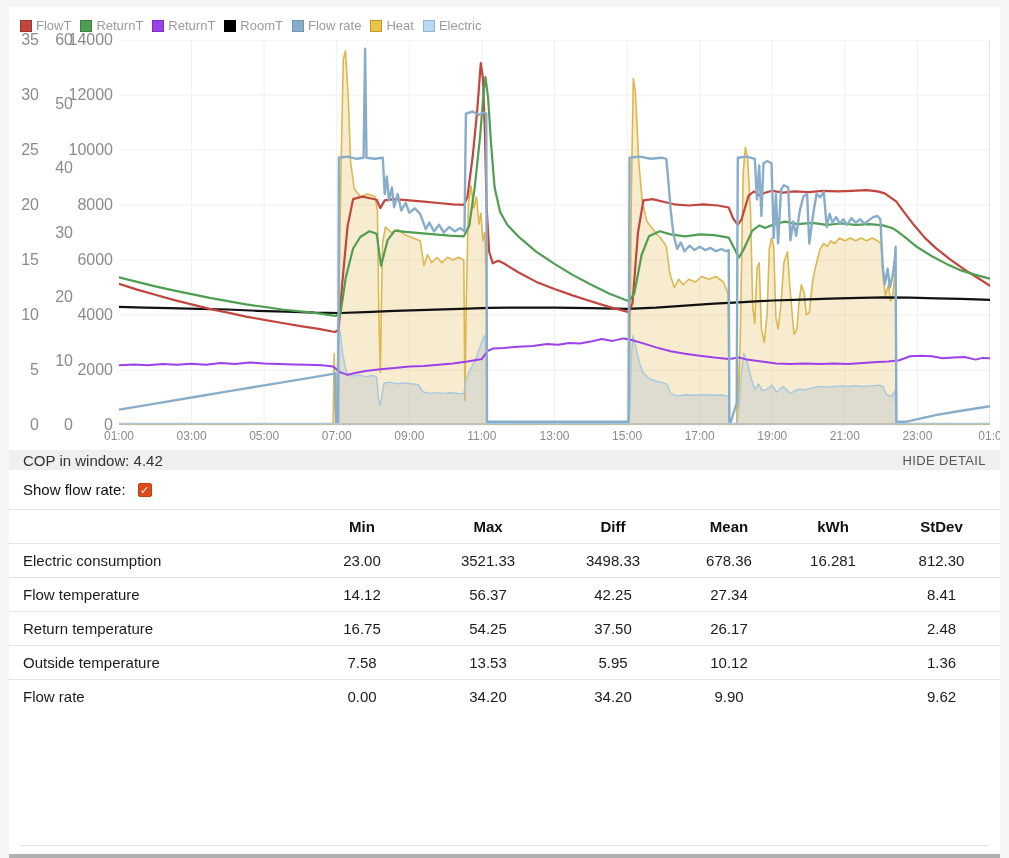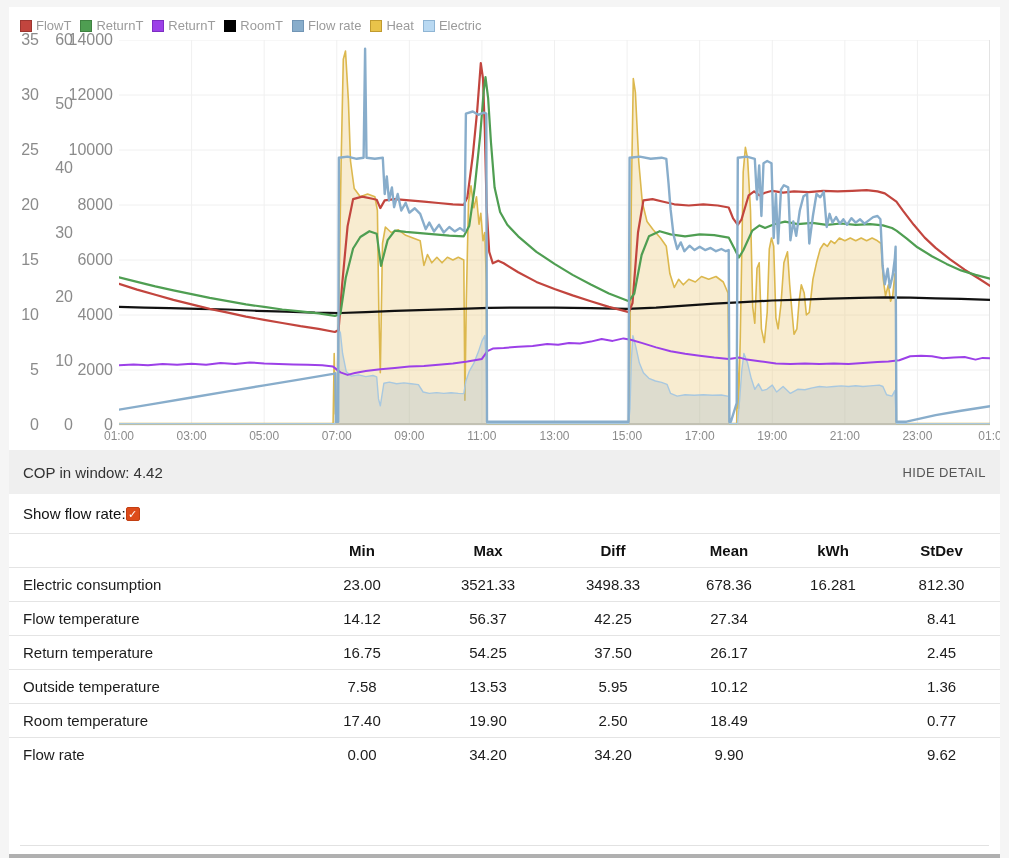--- a/index.html
+++ b/index.html
@@ -20,27 +20,27 @@
   .leg-swatch { width:12px; height:12px; display:inline-block; border:1px solid rgba(0,0,0,.25); }
 
   
   .chart-wrap { position:relative; height:412px; margin-top:2px; }
   .ycol { position:absolute; top:0; height:400px; }
   .ylab { position:absolute; right:0; color:#8b8b8b; font-size:16px; line-height:14px; white-space:nowrap; }
   .xlab { position:absolute; top:394px; width:44px; text-align:center; color:#8b8b8b; font-size:12px; }
   #plot { position:absolute; left:110px; top:5px; }
 
   
-  .copbar { height:44px; background:#efefef; display:flex; align-items:center; justify-content:space-between;
+  .copbar { height:20px; background:#efefef; display:flex; align-items:center; justify-content:space-between;
             padding:0 14px; margin-top:3px; }
   .cop-left { font-size:15px; color:#333; }
   .hide-detail { font-size:13px; color:#555; letter-spacing:.4px; cursor:pointer; }
 
   
-  .flowrow { display:flex; align-items:center; gap:0; padding:11px 0 11px 14px; font-size:15px; color:#111; }
+  .flowrow { display:flex; align-items:center; gap:12px; padding:11px 0 11px 14px; font-size:15px; color:#111; }
   .checkbox { width:14px; height:14px; background:#dd4b1a; border:1px solid #c23f12; border-radius:2px;
               color:#fff; font-size:11px; line-height:13px; text-align:center; cursor:pointer; }
 
   
   table { width:100%; border-collapse:collapse; font-size:15px; color:#1c1c1c; }
   th, td { padding:8px 0; border-top:1px solid #e4e4e4; font-weight:normal; text-align:center; }
   thead th { font-weight:bold; color:#111; }
   td:first-child, th:first-child { text-align:left; padding-left:14px; }
   col.c0{width:290px} col.c1{width:126px} col.c2{width:126px} col.c3{width:124px}
   col.c4{width:108px} col.c5{width:100px} col.c6{width:117px}
@@ -220,41 +220,32 @@
             <td></td>
             <td>8.41</td>
           </tr>
           <tr>
             <td>Return temperature</td>
             <td>16.75</td>
             <td>54.25</td>
             <td>37.50</td>
             <td>26.17</td>
             <td></td>
-            <td>2.45</td>
+            <td>2.48</td>
           </tr>
           <tr>
             <td>Outside temperature</td>
             <td>7.58</td>
             <td>13.53</td>
             <td>5.95</td>
             <td>10.12</td>
             <td></td>
             <td>1.36</td>
           </tr>
           <tr>
-            <td>Room temperature</td>
-            <td>17.40</td>
-            <td>19.90</td>
-            <td>2.50</td>
-            <td>18.49</td>
-            <td></td>
-            <td>0.77</td>
-          </tr>
-          <tr>
             <td>Flow rate</td>
             <td>0.00</td>
             <td>34.20</td>
             <td>34.20</td>
             <td>9.90</td>
             <td></td>
             <td>9.62</td>
           </tr>
         </tbody>
     </table>

